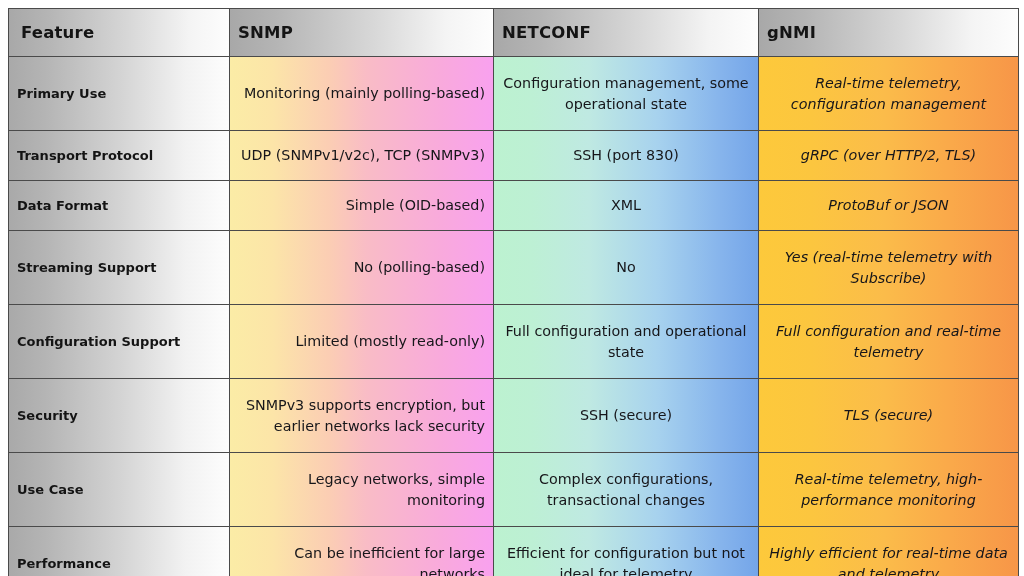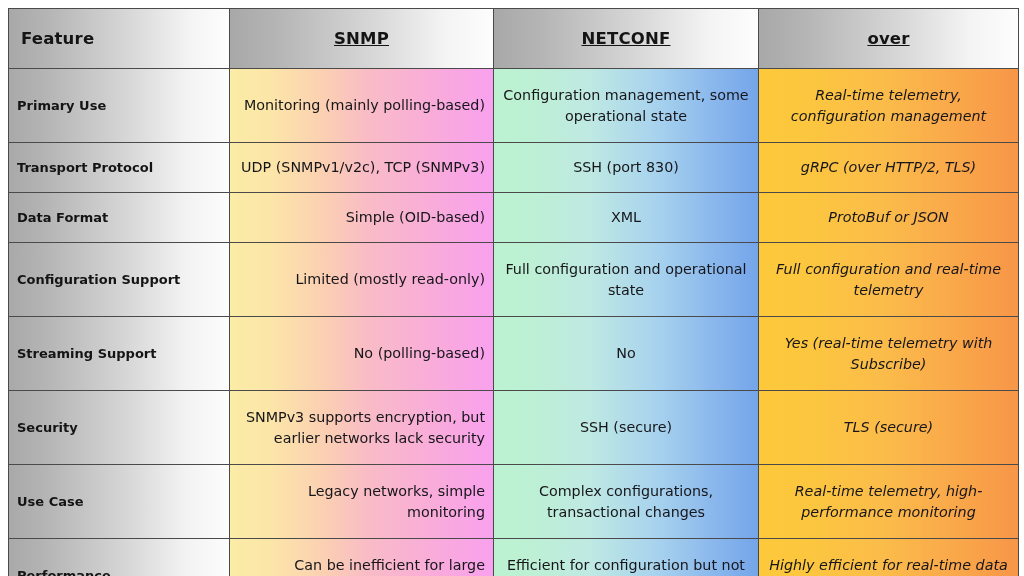--- a/index.html
+++ b/index.html
@@ -39,31 +39,31 @@
     background-clip: padding-box;
   }
 
   
   col.c-feature  { width: 221px; }
   col.c-snmp     { width: 264px; }
   col.c-netconf  { width: 265px; }
   col.c-gnmi     { width: 260px; }
 
   
-  tr.head-row { height: 60px; }
+  tr.head-row { height: 48px; }
 
   th.hdr {
     font-size: 16.5px;
     font-weight: bold;
     color: #141414;
     letter-spacing: 0.2px;
     background-image: linear-gradient(to right, #a8a8a8 0%, #b5b5b5 18%, #d8d8d8 55%, #f4f4f4 82%, #fdfdfd 100%);
   }
   th.hdr.left   { text-align: left;   padding-left: 12px; }
-  th.hdr.center { text-align: center; text-decoration: underline; }
+  th.hdr.center { text-align: left; }
 
   
   td.feature {
     text-align: left;
     padding-left: 12px;
     font-size: 13px;
     font-weight: bold;
     color: #141414;
     background-image: linear-gradient(to right, #a9a9a9 0%, #b4b4b4 16%, #d5d5d5 52%, #f2f2f2 80%, #fdfdfd 100%);
   }
@@ -102,21 +102,21 @@
       <col class="c-feature">
       <col class="c-snmp">
       <col class="c-netconf">
       <col class="c-gnmi">
     </colgroup>
     <thead>
       <tr class="head-row">
         <th class="hdr left">Feature</th>
         <th class="hdr center">SNMP</th>
         <th class="hdr center">NETCONF</th>
-        <th class="hdr center">over</th>
+        <th class="hdr center">gNMI</th>
       </tr>
     </thead>
     <tbody>
 
       <tr class="r-tall">
         <td class="feature">Primary Use</td>
         <td class="val snmp">Monitoring (mainly polling-based)</td>
         <td class="val netconf">Configuration management, some operational state</td>
         <td class="val gnmi">Real-time telemetry, configuration management</td>
       </tr>
@@ -129,31 +129,31 @@
       </tr>
 
       <tr class="r-short">
         <td class="feature">Data Format</td>
         <td class="val snmp">Simple (OID-based)</td>
         <td class="val netconf">XML</td>
         <td class="val gnmi">ProtoBuf or JSON</td>
       </tr>
 
       <tr class="r-tall">
+        <td class="feature">Streaming Support</td>
+        <td class="val snmp">No (polling-based)</td>
+        <td class="val netconf">No</td>
+        <td class="val gnmi">Yes (real-time telemetry with Subscribe)</td>
+      </tr>
+
+      <tr class="r-tall">
         <td class="feature">Configuration Support</td>
         <td class="val snmp">Limited (mostly read-only)</td>
         <td class="val netconf">Full configuration and operational state</td>
         <td class="val gnmi">Full configuration and real-time telemetry</td>
-      </tr>
-
-      <tr class="r-tall">
-        <td class="feature">Streaming Support</td>
-        <td class="val snmp">No (polling-based)</td>
-        <td class="val netconf">No</td>
-        <td class="val gnmi">Yes (real-time telemetry with Subscribe)</td>
       </tr>
 
       <tr class="r-tall">
         <td class="feature">Security</td>
         <td class="val snmp">SNMPv3 supports encryption, but earlier networks lack security</td>
         <td class="val netconf">SSH (secure)</td>
         <td class="val gnmi">TLS (secure)</td>
       </tr>
 
       <tr class="r-tall">

